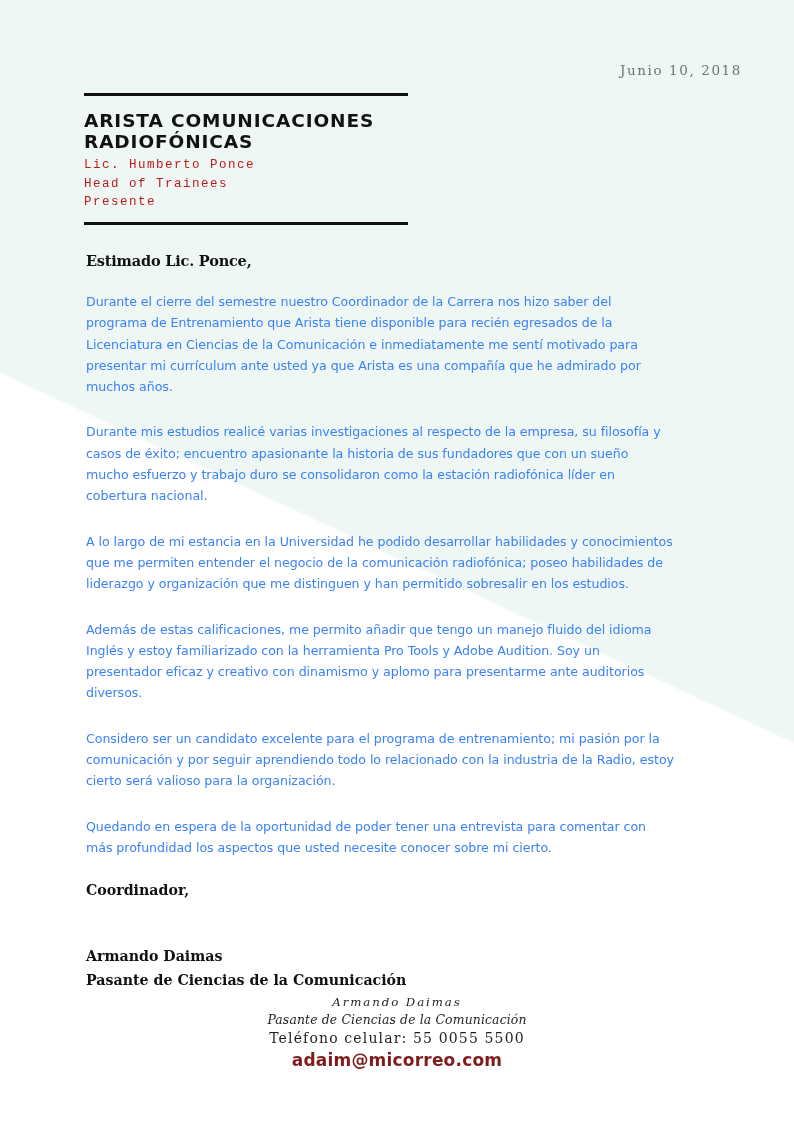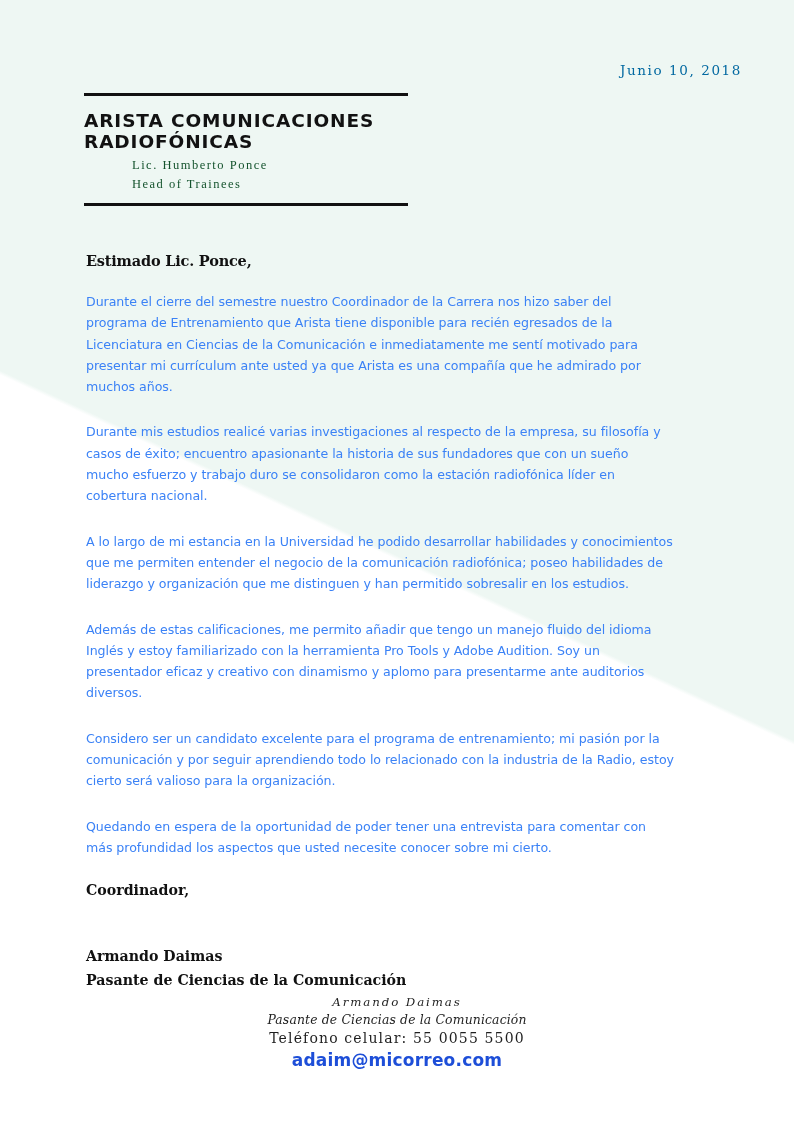--- a/index.html
+++ b/index.html
@@ -44,21 +44,21 @@
   }
 
   
   .date-line {
     position: absolute;
     top: 62px;
     right: 52px;
     font-family: "DejaVu Serif", serif;
     font-size: 13.5px;
     letter-spacing: 1.6px;
-    color: #0369a1;
+    color: #737373;
     white-space: nowrap;
   }
 
   
   .letterhead {
     position: absolute;
     left: 84px;
     top: 93px;
     width: 324px;
   }
@@ -73,28 +73,27 @@
     font-family: "DejaVu Sans", sans-serif;
     font-weight: bold;
     font-size: 18.5px;
     line-height: 21px;
     letter-spacing: 0.9px;
     color: #121212;
     margin-top: 14px;
     white-space: pre-line;
   }
   .recipient-lines {
-    font-family: Liberation Serif, serif;
+    font-family: Liberation Mono, monospace;
     font-size: 12.5px;
     line-height: 18.7px;
     letter-spacing: 1.5px;
-    color: #14532d;
+    color: #b91c1c;
     margin-top: 4px;
     margin-bottom: 10px;
-    margin-left: 48px;
   }
   .recipient-lines div { white-space: nowrap; }
 
   
   .letter-body {
     position: absolute;
     left: 86px;
     top: 252px;
     width: 588px;
   }
@@ -160,21 +159,21 @@
     font-size: 14px;
     letter-spacing: 1.15px;
     color: #1f1f1f;
     line-height: 19px;
   }
   .footer-email {
     font-family: "DejaVu Sans", sans-serif;
     font-weight: bold;
     font-size: 17px;
     letter-spacing: 0.2px;
-    color: #1d4ed8;
+    color: #7f1d1d;
     line-height: 22px;
     margin-top: 1px;
   }
 </style>
 </head>
 <body>
 
 <div id="page">
 
   <div id="bg-diagonal"></div>
@@ -185,20 +184,21 @@
 
     <div class="letterhead">
       <div class="rule"></div>
 
       <div class="org-name">ARISTA COMUNICACIONES
 RADIOFÓNICAS</div>
 
       <div class="recipient-lines">
         <div>Lic. Humberto Ponce</div>
         <div>Head of Trainees</div>
+        <div>Presente</div>
       </div>
 
       <div class="rule rule-bottom"></div>
     </div>
 
     <div class="letter-body">
 
       <div class="salutation">Estimado Lic. Ponce,</div>
 
       <p class="para">Durante el cierre del semestre nuestro Coordinador de la Carrera nos hizo saber del programa de Entrenamiento que Arista tiene disponible para recién egresados de la Licenciatura en Ciencias de la Comunicación e inmediatamente me sentí motivado para presentar mi currículum ante usted ya que Arista es una compañía que he admirado por muchos años.</p>

